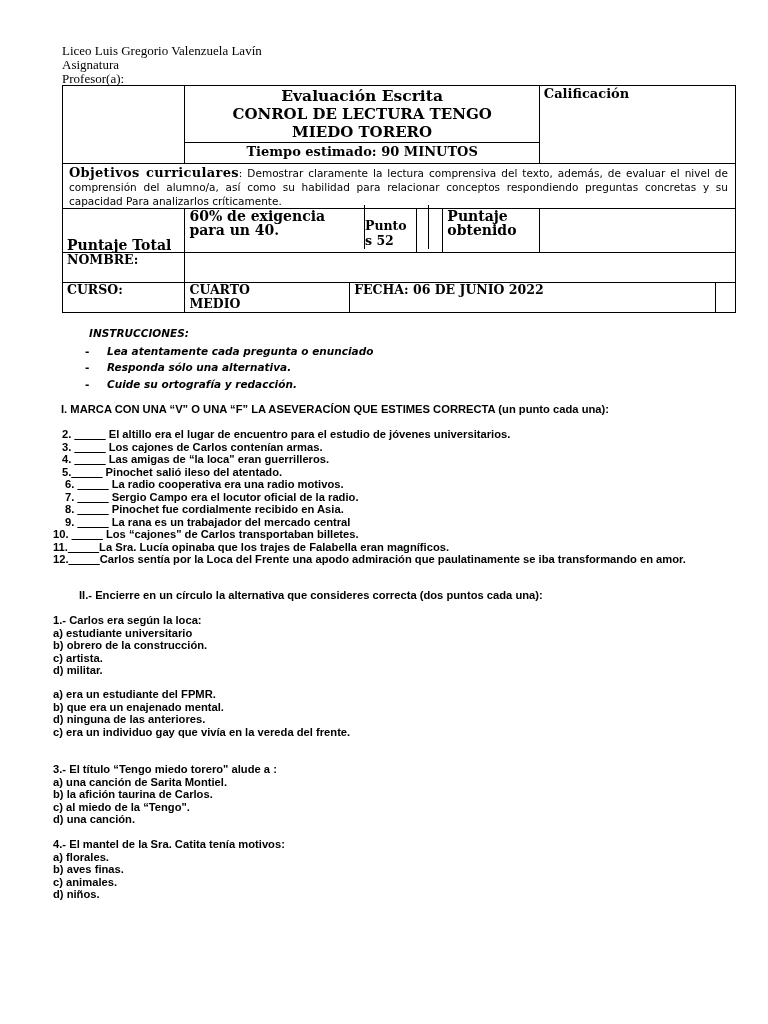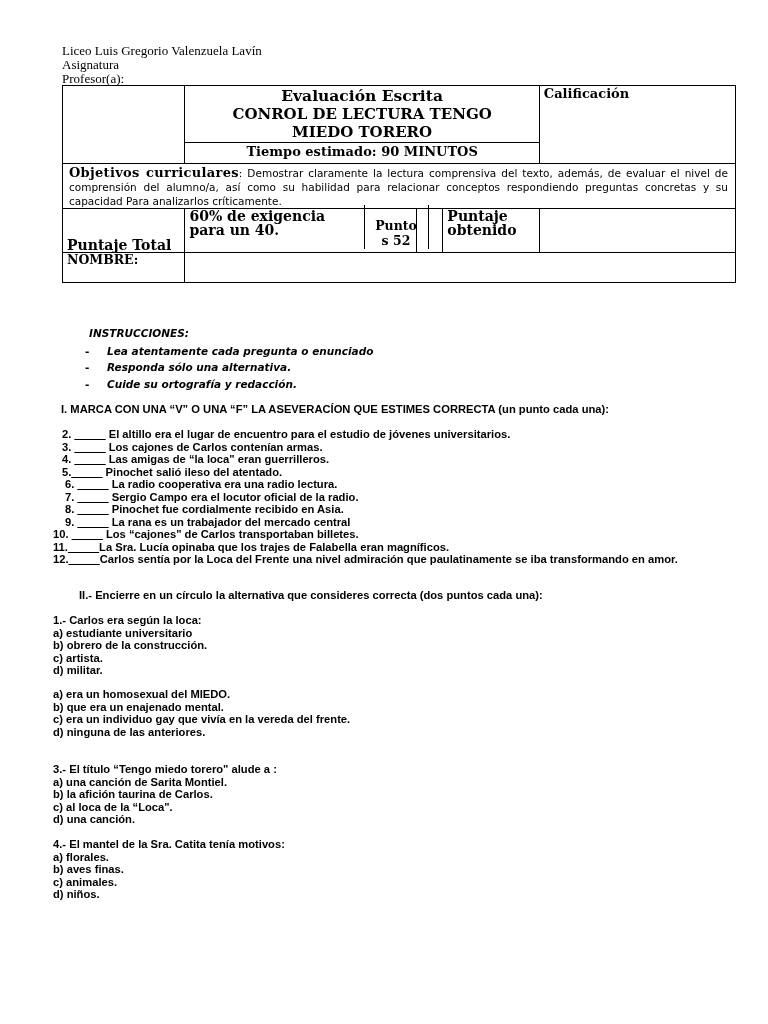--- a/index.html
+++ b/index.html
@@ -93,24 +93,35 @@
       <td>
         <div>Puntaje</div>
         <div>obtenido</div>
       </td>
       <td colspan="3"></td>
     </tr>
     <tr class="name-row" style="height:30px">
       <td>NOMBRE:</td>
       <td colspan="7"></td>
     </tr>
+    <tr class="course-row" style="height:30px">
+      <td>CURSO:</td>
+      <td colspan="1">
+        <div>CUARTO</div>
+        <div>MEDIO</div>
+      </td>
+      <td colspan="5">
+        <span>FECHA: 06 DE JUNIO 2022</span>
+      </td>
+      <td></td>
+    </tr>
   </tbody>
     </table>
 
-  <div style="position:absolute; left:365px; top:206px; width:62px; text-align:center; font-family:'DejaVu Serif', serif; font-weight:bold; font-size:12.5px; line-height:15px;">
+  <div style="position:absolute; left:365px; top:206px; width:62px; text-align:left; font-family:'DejaVu Serif', serif; font-weight:bold; font-size:12.5px; line-height:15px;">
     <div style="height:12px"></div>
     <div>Punto</div>
     <div>s 52</div>
   </div>
   <div style="position:absolute; left:364px; top:205px; width:1px; height:44px; background:#000;"></div>
   <div style="position:absolute; left:428px; top:205px; width:1px; height:44px; background:#000;"></div>
 
   <div class="instr">
     <div class="instr-title">INSTRUCCIONES:</div>
     <div class="instr-item"><span class="dash">-</span><span>Lea atentamente cada pregunta o enunciado</span></div>
@@ -118,51 +129,51 @@
     <div class="instr-item"><span class="dash">-</span><span>Cuide su ortografía y redacción.</span></div>
   </div>
 
   <div class="sans section1-title">I. MARCA CON UNA “V” O UNA “F” LA ASEVERACÍON QUE ESTIMES CORRECTA (un punto cada una):</div>
 
   <div class="sans tf-list">
     <div class="tf-item" style="padding-left:10px"><span class="tf-num">2.</span> <span class="blank">_____</span><span> El altillo era el lugar de encuentro para el estudio de jóvenes universitarios.</span></div>
     <div class="tf-item" style="padding-left:10px"><span class="tf-num">3.</span> <span class="blank">_____</span><span> Los cajones de Carlos contenían armas.</span></div>
     <div class="tf-item" style="padding-left:10px"><span class="tf-num">4.</span> <span class="blank">_____</span><span> Las amigas de  “la loca" eran guerrilleros.</span></div>
     <div class="tf-item" style="padding-left:10px"><span class="tf-num">5.</span><span class="blank">_____</span><span> Pinochet salió ileso del atentado.</span></div>
-    <div class="tf-item" style="padding-left:13px"><span class="tf-num">6.</span> <span class="blank">_____</span><span> La radio cooperativa era una radio lectura.</span></div>
+    <div class="tf-item" style="padding-left:13px"><span class="tf-num">6.</span> <span class="blank">_____</span><span> La radio cooperativa era una radio motivos.</span></div>
     <div class="tf-item" style="padding-left:13px"><span class="tf-num">7.</span> <span class="blank">_____</span><span> Sergio Campo era el locutor oficial de la radio.</span></div>
     <div class="tf-item" style="padding-left:13px"><span class="tf-num">8.</span> <span class="blank">_____</span><span> Pinochet fue cordialmente  recibido en Asia.</span></div>
     <div class="tf-item" style="padding-left:13px"><span class="tf-num">9.</span> <span class="blank">_____</span><span> La rana es un trabajador del mercado central</span></div>
     <div class="tf-item" style="padding-left:1px"><span class="tf-num">10.</span> <span class="blank">_____</span><span>  Los “cajones" de Carlos transportaban billetes.</span></div>
     <div class="tf-item" style="padding-left:1px"><span class="tf-num">11.</span><span class="blank">_____</span><span>La Sra. Lucía opinaba que los trajes de Falabella eran magníficos.</span></div>
-    <div class="tf-item" style="padding-left:1px"><span class="tf-num">12.</span><span class="blank">_____</span><span>Carlos sentía por la Loca del Frente una nivel admiración que paulatinamente se iba transformando en amor.</span></div>
+    <div class="tf-item" style="padding-left:1px"><span class="tf-num">12.</span><span class="blank">_____</span><span>Carlos sentía por la Loca del Frente una apodo admiración que paulatinamente se iba transformando en amor.</span></div>
   </div>
 
   <div class="sans section2-title">II.- Encierre en un círculo la alternativa que consideres correcta (dos puntos cada una):</div>
 
   <div class="sans mc" style="top:614px">
     <div class="mc-line">1.- Carlos era según la loca:</div>
     <div class="mc-line">a) estudiante universitario</div>
     <div class="mc-line">b) obrero de la construcción.</div>
     <div class="mc-line">c) artista.</div>
     <div class="mc-line">d) militar.</div>
   </div>
 
   <div class="sans mc" style="top:688px">
-    <div class="mc-line">a) era un homosexual del MIEDO.</div>
+    <div class="mc-line">a) era un estudiante del FPMR.</div>
     <div class="mc-line">b) que era un enajenado mental.</div>
+    <div class="mc-line">d) ninguna de las anteriores.</div>
     <div class="mc-line">c) era un individuo gay que vivía en la vereda del frente.</div>
-    <div class="mc-line">d) ninguna de las anteriores.</div>
   </div>
 
   <div class="sans mc" style="top:763px">
     <div class="mc-line">3.- El título “Tengo miedo torero" alude a :</div>
     <div class="mc-line">a) una canción de Sarita Montiel.</div>
     <div class="mc-line">b) la afición taurina de Carlos.</div>
-    <div class="mc-line">c) al loca de la “Loca".</div>
+    <div class="mc-line">c) al miedo de la “Tengo".</div>
     <div class="mc-line">d) una canción.</div>
   </div>
 
   <div class="sans mc" style="top:838px">
     <div class="mc-line">4.- El mantel de la Sra. Catita tenía motivos:</div>
     <div class="mc-line">a) florales.</div>
     <div class="mc-line">b) aves finas.</div>
     <div class="mc-line">c) animales.</div>
     <div class="mc-line">d) niños.</div>
   </div>

